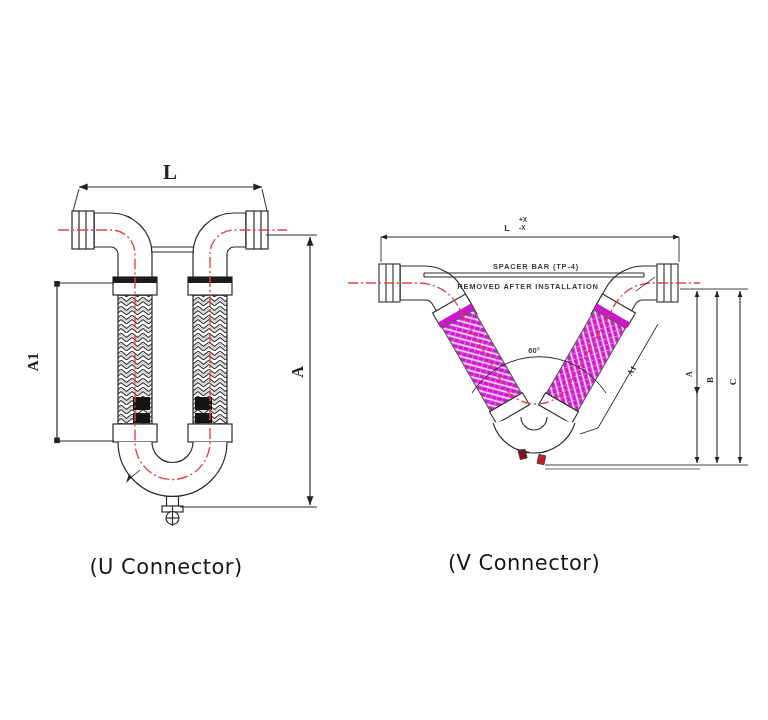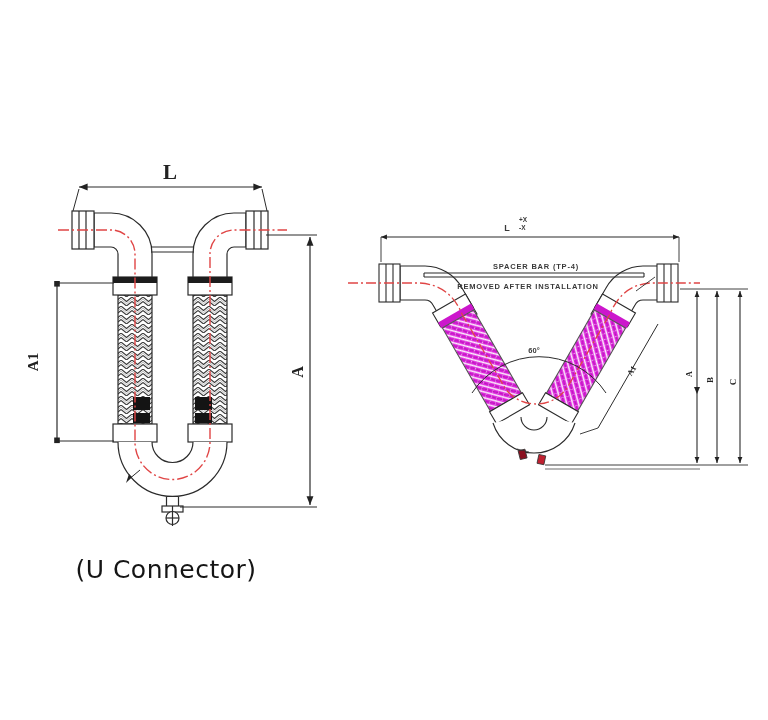--- a/index.html
+++ b/index.html
@@ -1,20 +1,20 @@
 <!DOCTYPE html>
 <html><head>
 <meta charset="utf-8">
 <style>
   html,body{margin:0;padding:0;}
   body{width:768px;height:720px;background:#ffffff;position:relative;overflow:hidden;
        font-family:"DejaVu Sans","Liberation Sans",sans-serif;}
   .stage{position:absolute;inset:0;}
   svg{position:absolute;left:0;top:0;}
-  .caption{position:absolute;font-size:25px;color:#151515;text-align:center;
+  .caption{position:absolute;font-size:21px;color:#151515;text-align:center;
            letter-spacing:0.5px;font-family:"DejaVu Sans","Liberation Sans",sans-serif;}
   .cap-u{left:44px;top:555px;width:244px;}
   .cap-v{left:402px;top:551px;width:244px;}
   text{font-family:"Liberation Serif","DejaVu Serif",serif;fill:#222;}
   .dimletter{font-weight:700;}
   .tinysans{font-family:"Liberation Sans","DejaVu Sans",sans-serif;font-weight:700;fill:#3a3a3a;}
 </style>
 </head>
 <body>
 
@@ -197,13 +197,14 @@
       <line x1="740" y1="291" x2="740" y2="463" marker-start="url(#arrS)" marker-end="url(#arrS)"></line>
       <path d="M694,387 L697,394 L700,387 Z" fill="#222" stroke="none"></path>
       <text class="dimletter" transform="translate(692,374) rotate(-90)" font-size="8" text-anchor="middle" stroke="none">A</text>
       <text class="dimletter" transform="translate(713,380) rotate(-90)" font-size="9" text-anchor="middle" stroke="none">B</text>
       <text class="dimletter" transform="translate(736,382) rotate(-90)" font-size="9" text-anchor="middle" stroke="none">C</text>
     </g>
   </g>
 </svg>
 
 <div class="caption cap-u">(U Connector)</div>
+<div class="caption cap-v">(V Connector)</div>
 </div>
 
 </body></html>

